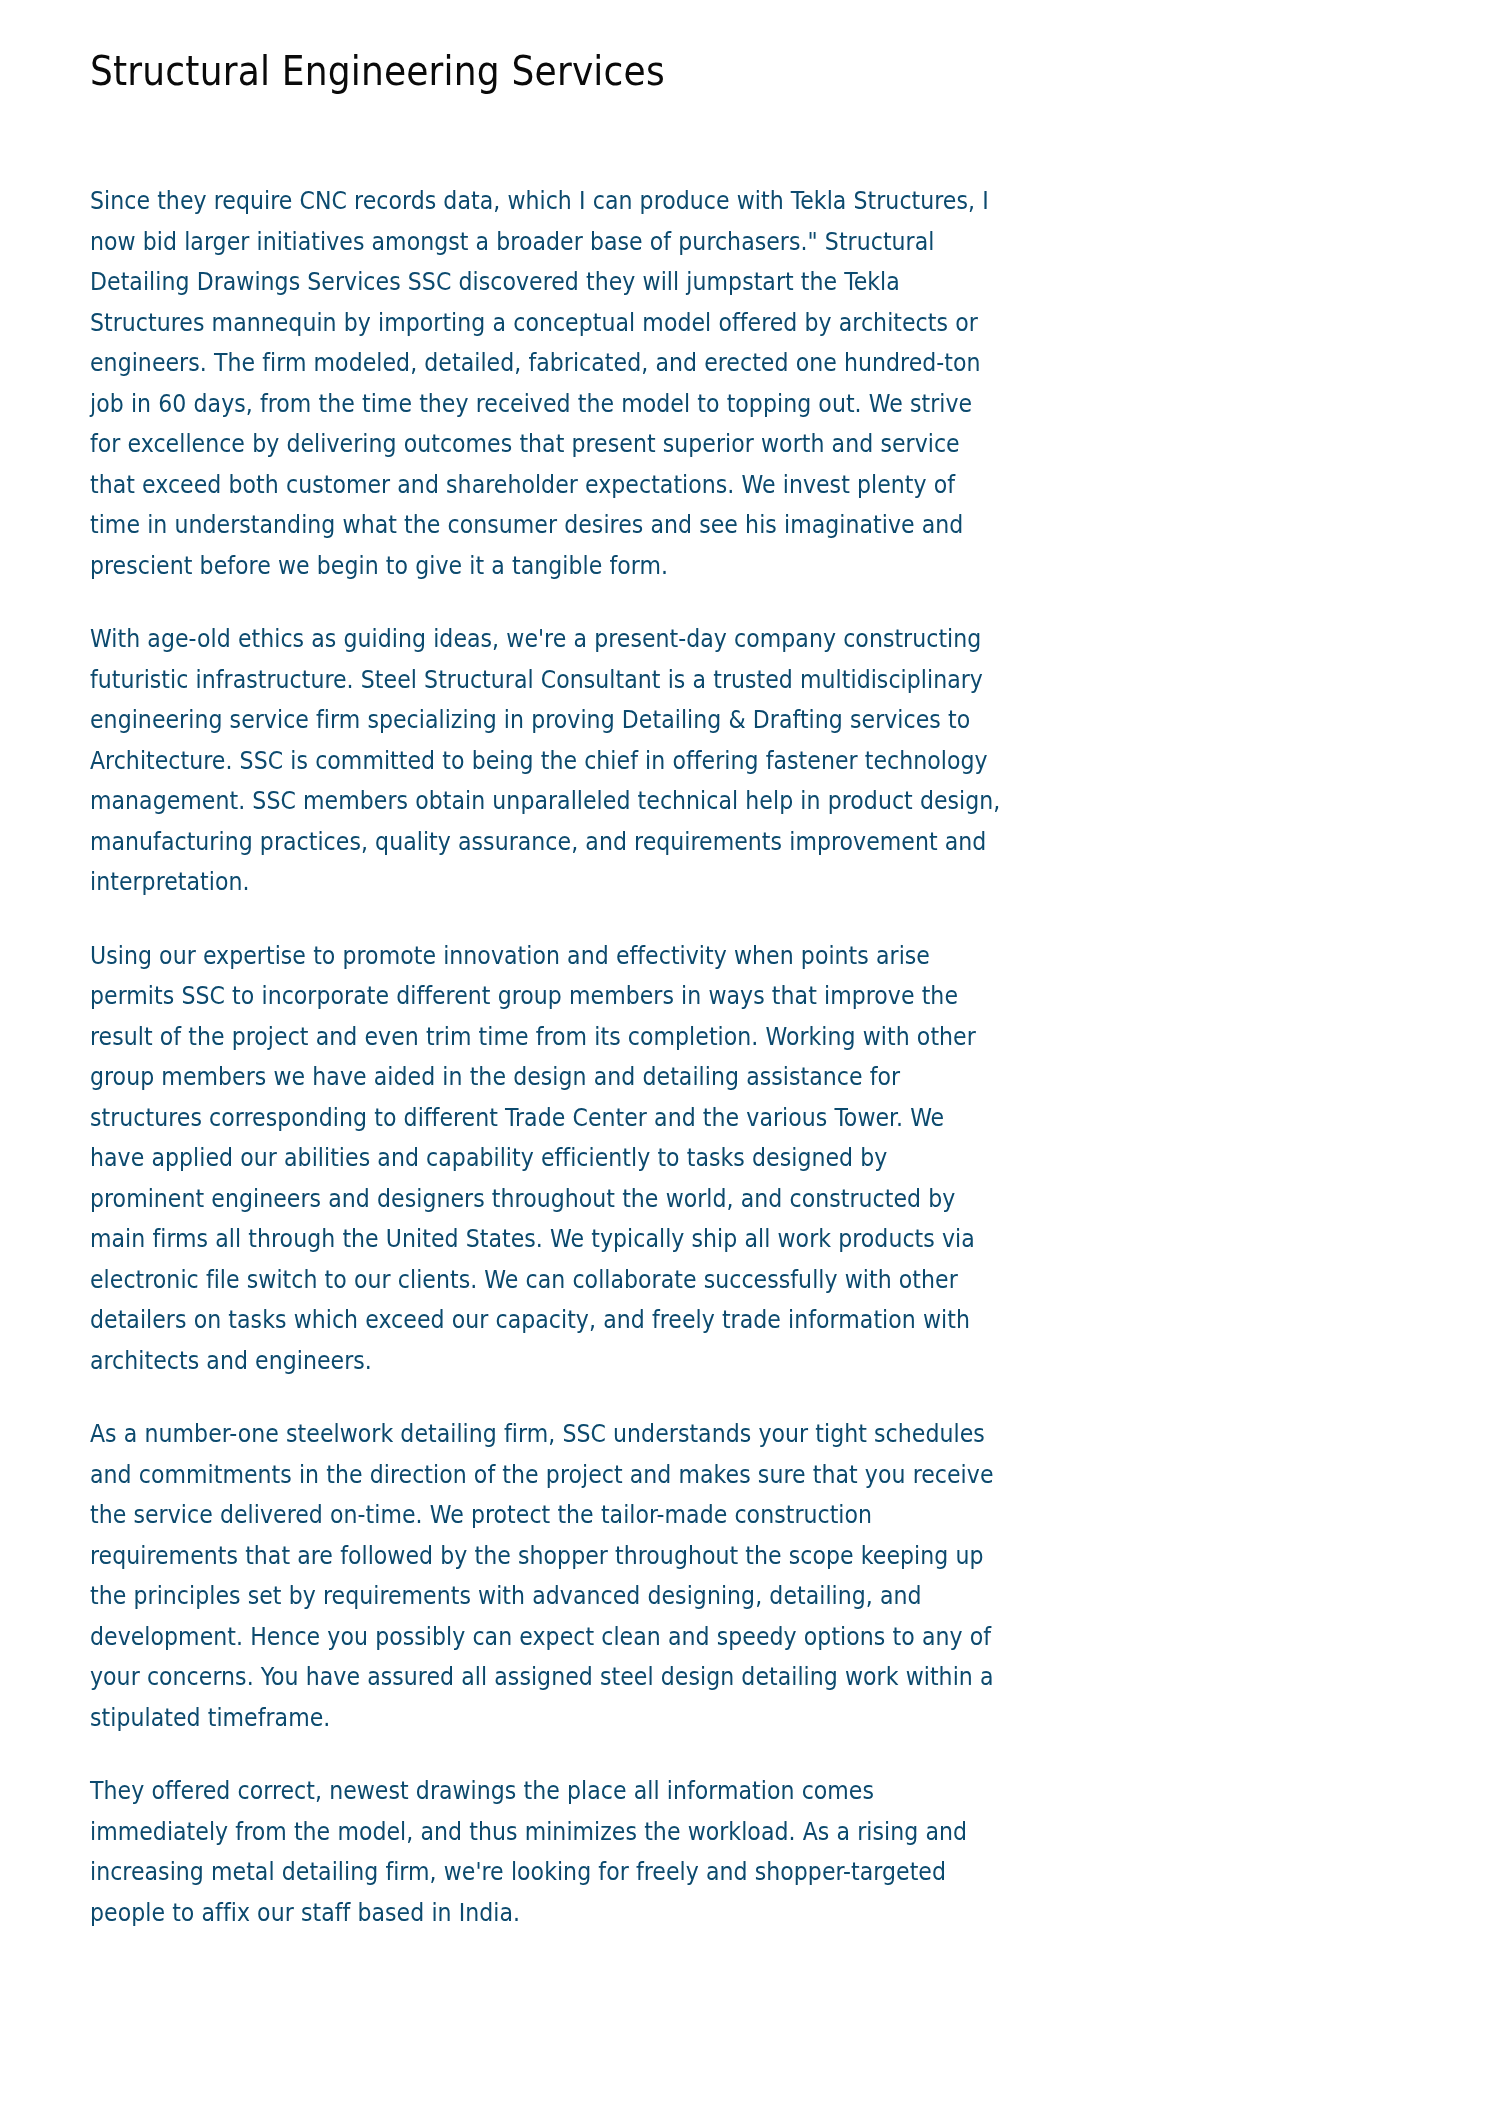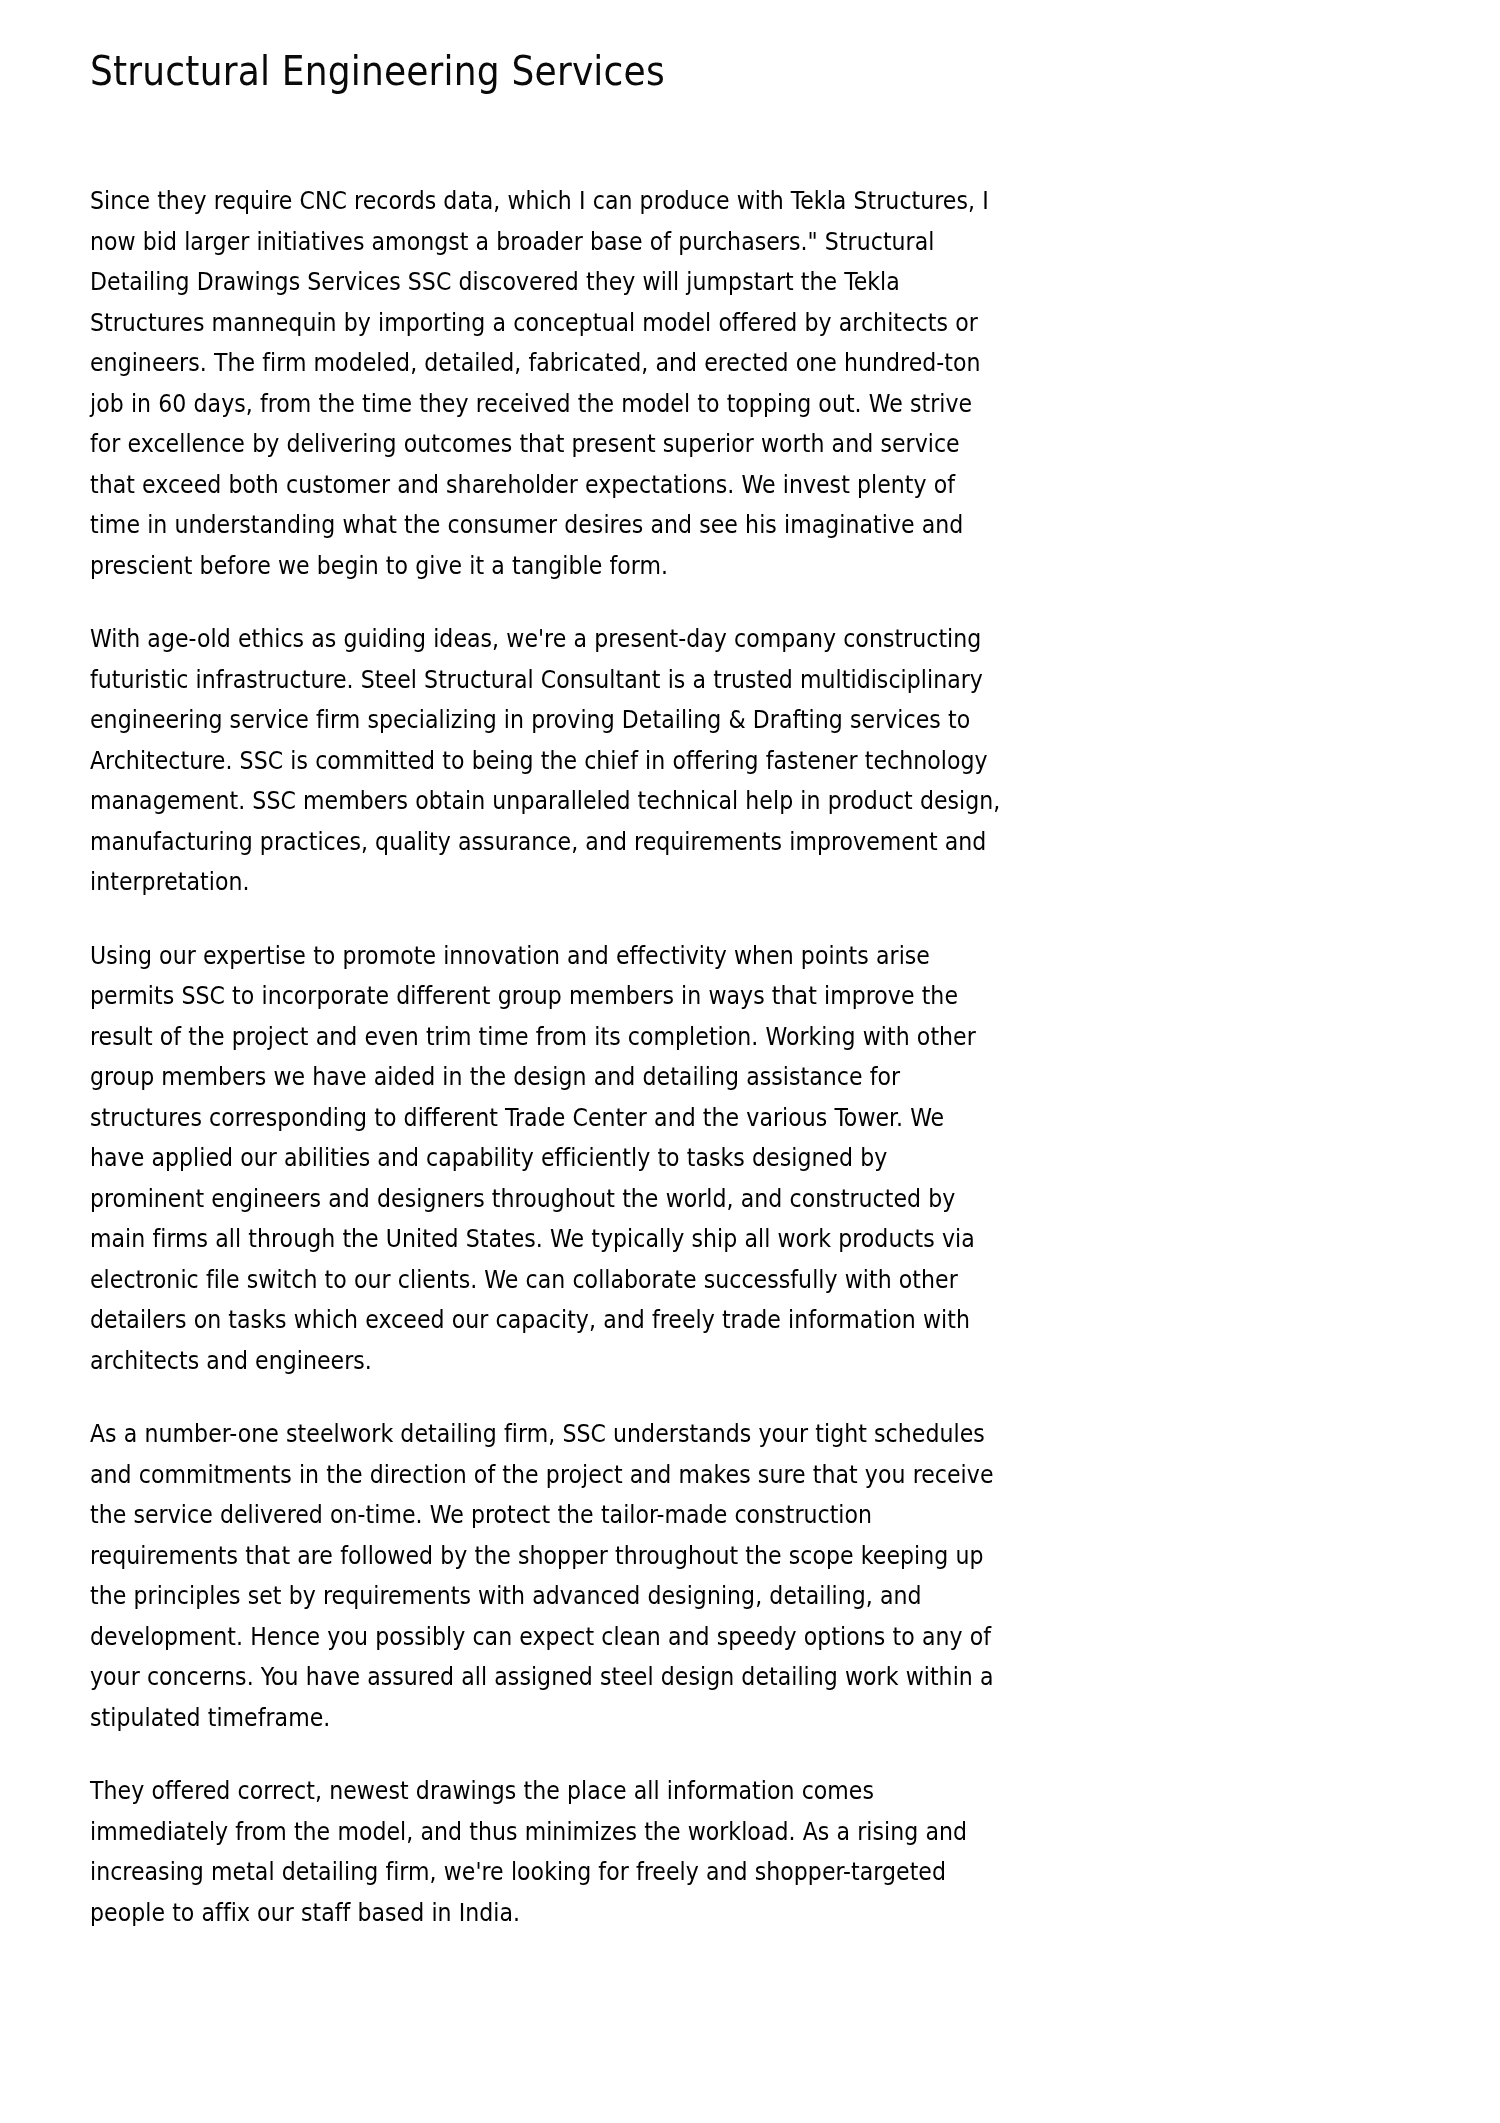--- a/index.html
+++ b/index.html
@@ -42,21 +42,21 @@
     white-space: nowrap;
   }
   .body-block {
     margin-top: 86px;
   }
   p.para {
     font-family: "DejaVu Sans", "Liberation Sans", sans-serif;
     font-stretch: condensed;
     font-size: 24.5px;
     line-height: 40.5px;
-    color: #000000;
+    color: #0c4a6e;
     margin: 0 16px 33px 0;
     text-align: left;
     word-spacing: 0.1px;
     letter-spacing: 0.05px;
   }
   p.para:last-child {
     margin-bottom: 0;
   }
 </style>
 </head>

